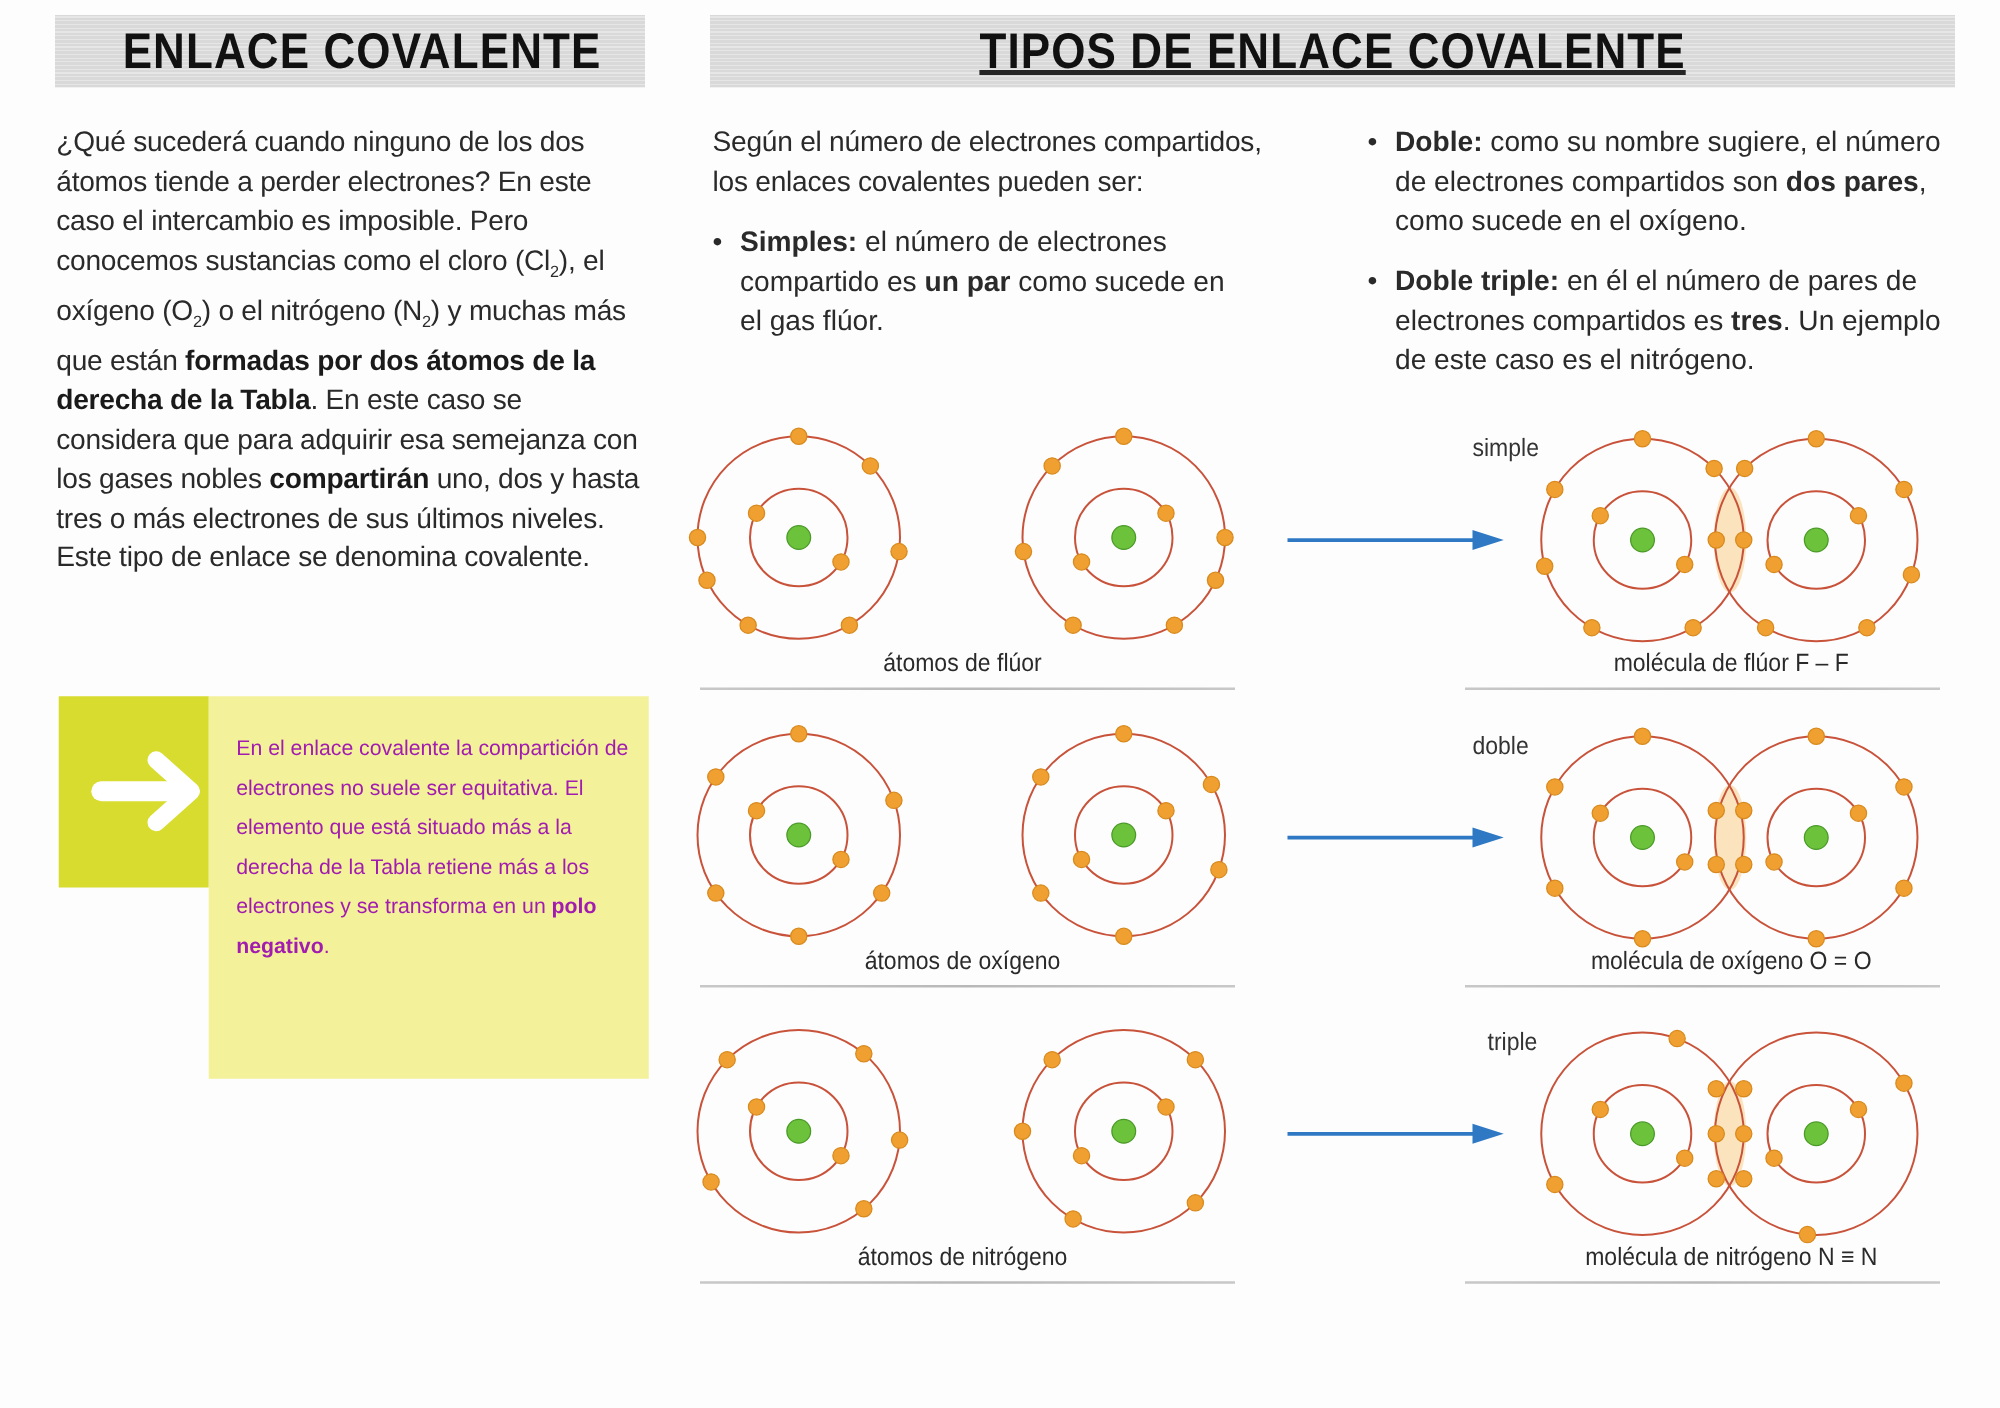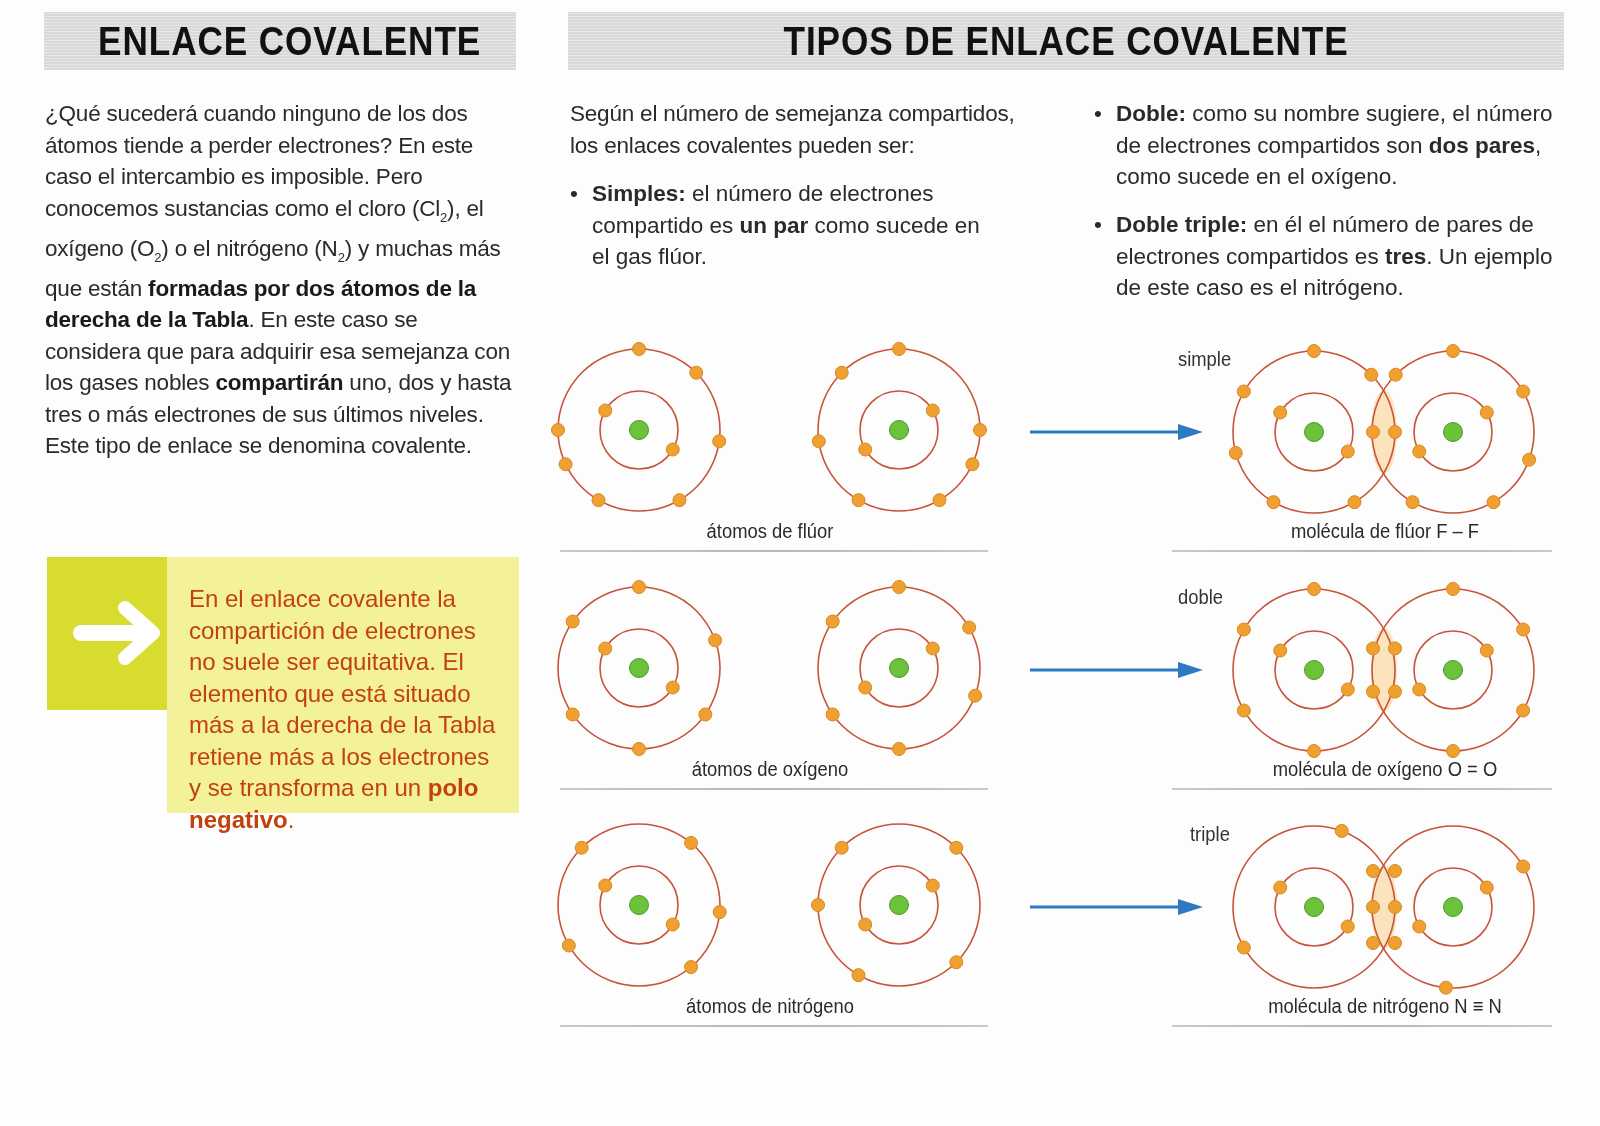--- a/index.html
+++ b/index.html
@@ -10,29 +10,29 @@
     position: absolute; height: 58px;
     background: repeating-linear-gradient(0deg, #d9d9d9 0px, #d9d9d9 2px, #e6e6e6 2px, #e6e6e6 3px);
     display: flex; align-items: center; justify-content: center;
   }
   .header-bar h1 {
     font-family: "Liberation Sans", sans-serif; font-weight: bold;
     font-size: 40px; letter-spacing: 1px; color: #111;
     transform: scaleX(0.88);
   }
   #hdr-left { left: 44px; top: 12px; width: 472px; padding-left: 20px; }
-  #hdr-right { left: 568px; top: 12px; width: 996px; }
+  #hdr-right { left: 568px; top: 12px; width: 996px; text-decoration: underline; }
 
   .body-text { position: absolute; font-size: 22.5px; line-height: 31.5px; color: #2a2a2a; letter-spacing: -0.2px; transform-origin: left top; }
   .body-text b { color: #1a1a1a; }
   #intro { left: 45px; top: 98px; width: 470px; }
 
   .callout { position: absolute; left: 47px; top: 557px; }
   .callout .icon-box { position: absolute; left: 0; top: 0; width: 120px; height: 153px; background: #d8dc2e; }
-  .callout .text-box { position: absolute; left: 120px; top: 0; width: 352px; height: 256px; background: #f3f19a; padding: 26px 16px 0 22px; font-size: 24px; line-height: 31.5px; color: #c2410c; }
+  .callout .text-box { position: absolute; left: 120px; top: 0; width: 352px; height: 306px; background: #f3f19a; padding: 26px 16px 0 22px; font-size: 17px; line-height: 31.5px; color: #a21caf; }
   .callout .arrow-svg { position: absolute; left: 28px; top: 45px; }
 
   #types-intro { left: 570px; top: 98px; width: 470px; }
   .bullet { position: absolute; font-size: 22.5px; line-height: 31.5px; color: #2a2a2a; }
   .bullet .dot { position: absolute; left: -22px; top: 0; }
   #b-simple { left: 592px; top: 178px; width: 400px; }
   #b-doble { left: 1116px; top: 98px; width: 450px; }
   #b-triple { left: 1116px; top: 209px; width: 450px; }
 
   .diagram-row { position: absolute; left: 560px; width: 1020px; height: 240px; }
@@ -59,21 +59,21 @@
     <svg class="arrow-svg" width="86" height="62" viewBox="0 0 86 62">
       <path d="M6 31 H62" stroke="#fff" stroke-width="16" stroke-linecap="round" fill="none"></path>
       <path d="M50 6 L78 31 L50 56" stroke="#fff" stroke-width="14" stroke-linecap="round" stroke-linejoin="round" fill="none"></path>
     </svg>
   </div>
   <div class="text-box">
     <span>En el enlace covalente la compartición de electrones no suele ser equitativa. El elemento que está situado más a la derecha de la Tabla retiene más a los electrones y se transforma en un </span><b>polo negativo</b><span>.</span>
   </div>
 </div>
 
-<p class="body-text" id="types-intro">Según el número de semejanza compartidos, los enlaces covalentes pueden ser:</p>
+<p class="body-text" id="types-intro">Según el número de electrones compartidos, los enlaces covalentes pueden ser:</p>
 
 <div class="bullet" id="b-simple">
   <span class="dot">•</span>
   <b>Simples:</b><span> el número de electrones compartido es </span><b>un par</b><span> como sucede en el gas flúor.</span>
 </div>
 <div class="bullet" id="b-doble">
   <span class="dot">•</span>
   <b>Doble:</b><span> como su nombre sugiere, el número de electrones compartidos son </span><b>dos pares</b><span>, como sucede en el oxígeno.</span>
 </div>
 <div class="bullet" id="b-triple">

